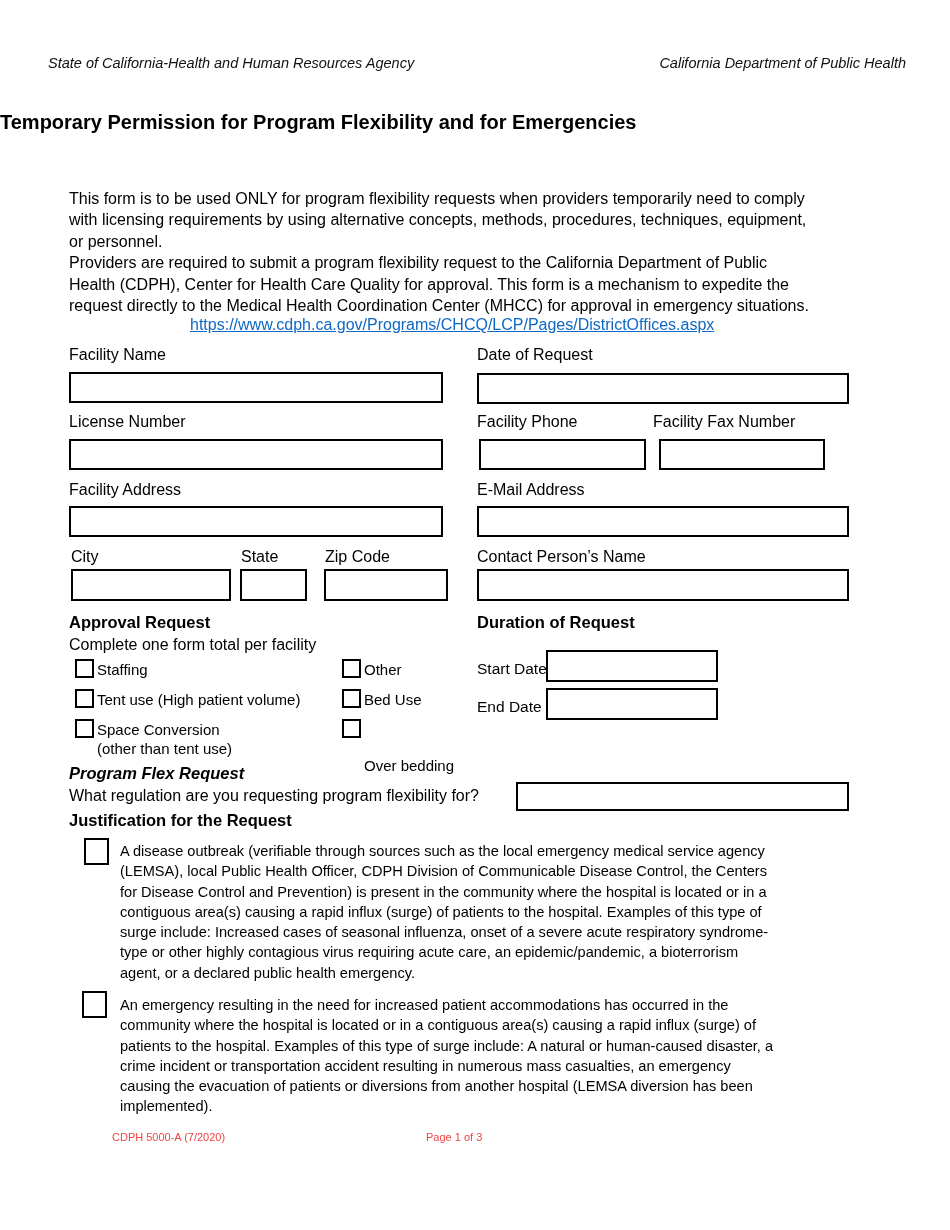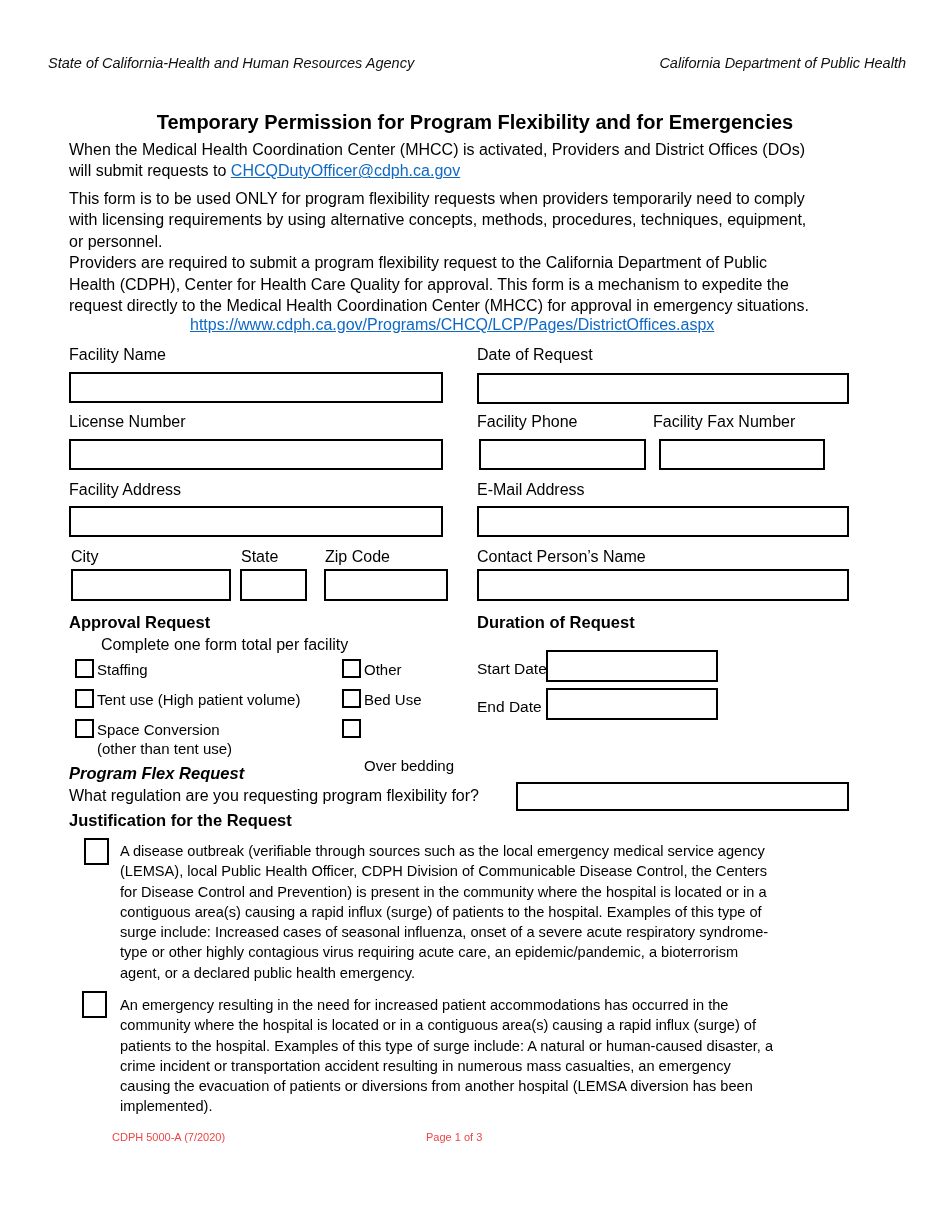--- a/index.html
+++ b/index.html
@@ -7,21 +7,21 @@
   .page {
     position:relative;
     width:950px; height:1230px;
     background:#ffffff;
     font-family:"Liberation Sans", sans-serif;
     color:#000;
     overflow:hidden;
   }
   .abs { position:absolute; }
   .hdr { font-size:14.5px; color:#111;font-style:italic; }
-  .title { width:950px; text-align:center; font-size:20px; font-weight:bold; }
+  .title { width:950px; text-align:left; font-size:20px; font-weight:bold; }
   .para { font-size:16px; line-height:21.4px; white-space:pre-line; width:834px; }
   .link { color:#0f68c4; text-decoration:underline; cursor:pointer; }
   .label { font-size:16px; }
   .bold-h { font-size:16.5px; font-weight:bold; }
   .tbox {
     position:absolute;
     border:2px solid #000;
     background:#fff;
     font-family:"Liberation Sans", sans-serif;
     font-size:15px; padding:2px 5px;
@@ -46,22 +46,20 @@
 </head>
 <body>
 
 <div class="page">
 
   <div class="abs hdr" style="left:48px; top:55px;">State of California-Health and Human Resources Agency</div>
   <div class="abs hdr" style="right:44px; top:55px;">California Department of Public Health</div>
 
   <div class="abs title" style="left:0; top:111px;">Temporary Permission for Program Flexibility and for Emergencies</div>
 
-  <div class="abs para" style="left:69px; top:139px;"><span>When the Medical Health Coordination Center (MHCC) is activated, Providers and District Offices (DOs)
-will submit requests to </span><a class="link" style="color: rgb(15, 104, 196);">CHCQDutyOfficer@cdph.ca.gov</a></div>
 
   <div class="abs para" style="left:69px; top:188px;">This form is to be used ONLY for program flexibility requests when providers temporarily need to comply
 with licensing requirements by using alternative concepts, methods, procedures, techniques, equipment,
 or personnel.
 Providers are required to submit a program flexibility request to the California Department of Public
 Health (CDPH), Center for Health Care Quality for approval. This form is a mechanism to expedite the
 request directly to the Medical Health Coordination Center (MHCC) for approval in emergency situations.</div>
 
   <a class="abs link" style="left: 190px; top: 316px; font-size: 16px; color: rgb(15, 104, 196);">https://www.cdph.ca.gov/Programs/CHCQ/LCP/Pages/DistrictOffices.aspx</a>
 
@@ -92,21 +90,21 @@
   <div class="abs label" style="left:241px; top:548px;">State</div>
   <input type="text" class="tbox" style="left: 240px; top: 569px; width: 67px; height: 32px;">
 
   <div class="abs label" style="left:325px; top:548px;">Zip Code</div>
   <input type="text" class="tbox" style="left: 324px; top: 569px; width: 124px; height: 32px;">
 
   <div class="abs label" style="left:477px; top:548px;">Contact Person’s Name</div>
   <input type="text" class="tbox" style="left: 477px; top: 569px; width: 372px; height: 32px;">
 
   <div class="abs bold-h" style="left:69px; top:613px;">Approval Request</div>
-  <div class="abs label" style="left:69px; top:636px;margin-left:32px;">Complete one form total per facility</div>
+  <div class="abs label" style="left:69px; top:636px;">Complete one form total per facility</div>
 
   <div class="cb" style="left:75px; top:659px;"></div>
   <div class="abs opt" style="left:97px; top:661px;">Staffing</div>
 
   <div class="cb" style="left:75px; top:689px;"></div>
   <div class="abs opt" style="left:97px; top:691px;">Tent use (High patient volume)</div>
 
   <div class="cb" style="left:75px; top:719px;"></div>
   <div class="abs opt" style="left:97px; top:721px;">Space Conversion</div>
   <div class="abs opt" style="left:97px; top:740px;">(other than tent use)</div>

